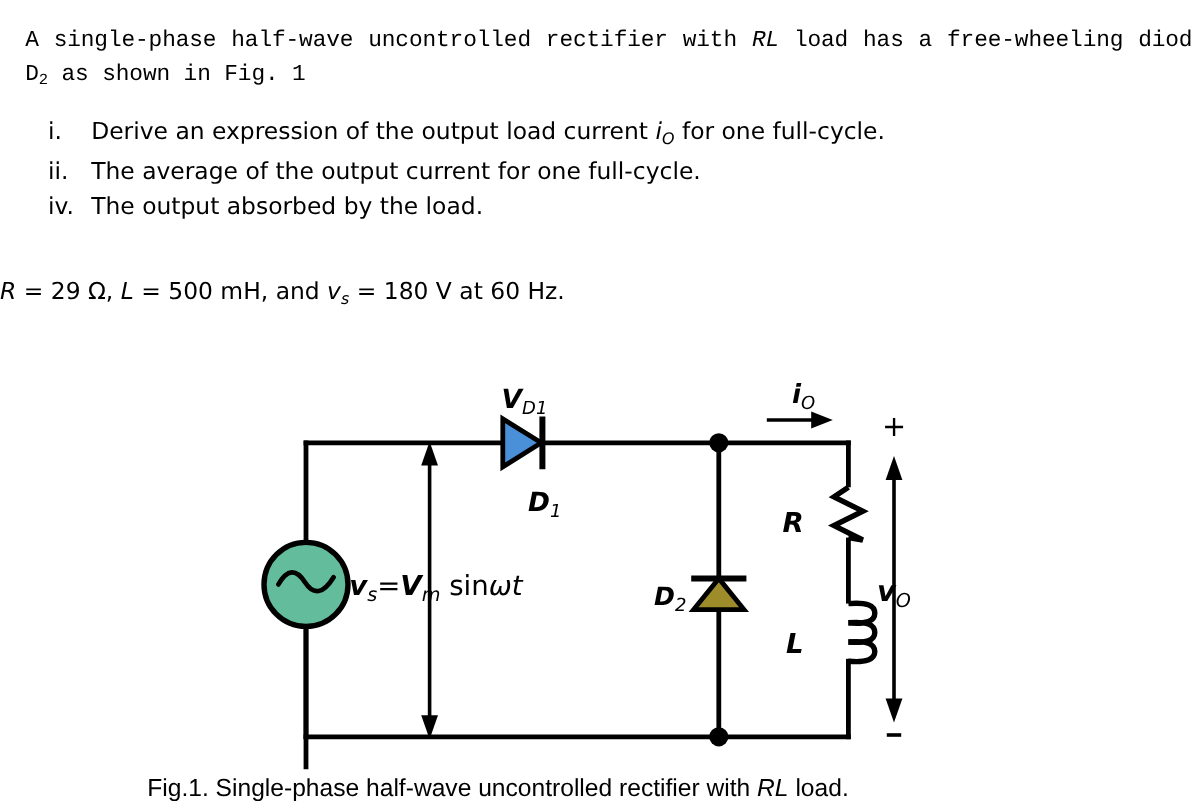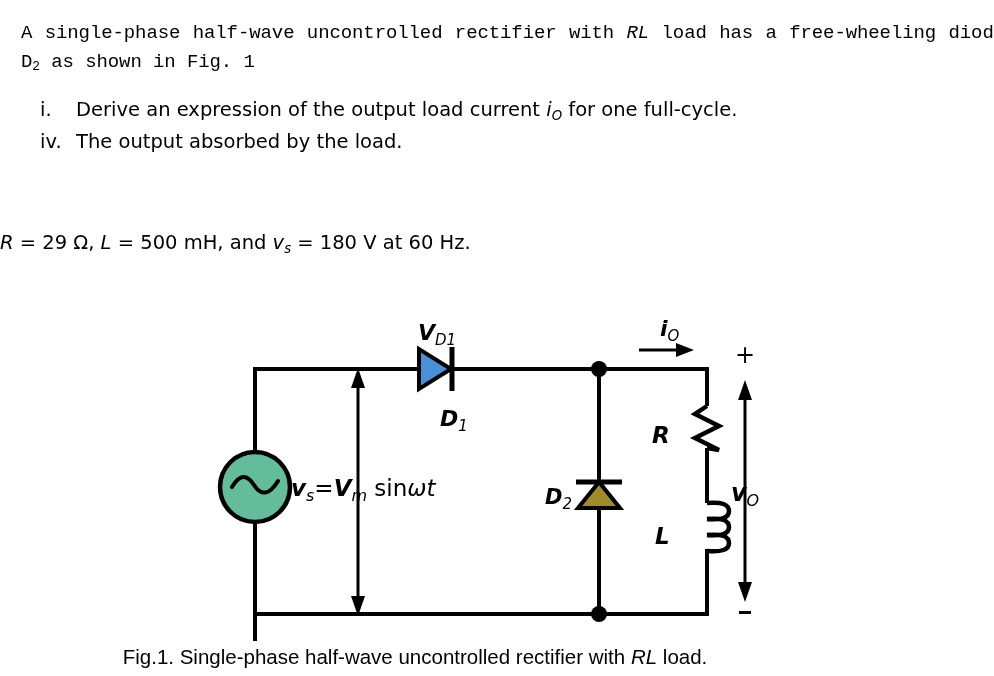--- a/index.html
+++ b/index.html
@@ -98,20 +98,24 @@
 <div class="problem">
 
   <p class="stmt"><span>A single-phase half-wave uncontrolled rectifier with </span><i>RL</i><span> load has a free-wheeling diode D</span><sub>2</sub><span> as shown in Fig. 1</span></p>
 
   <ul class="itemlist">
     <li>
       <span class="rn">i.</span>
       <span class="txt"><span>Derive an expression of the output load current </span><i>i</i><i><sub>O</sub></i><span> for one full-cycle.</span></span>
     </li>
     <li>
+      <span class="rn">ii.</span>
+      <span class="txt">The average of the output current for one full-cycle.</span>
+    </li>
+    <li>
       <span class="rn">iv.</span>
       <span class="txt">The output absorbed by the load.</span>
     </li>
   </ul>
 </div>
 
 <p class="params"><i>R</i><span> = 29 Ω, </span><i>L</i><span> = 500 mH, and </span><i>v</i><i><sub>s</sub></i><span> = 180 V at 60 Hz.</span></p>
 
 <svg id="circuit" width="994" height="345" viewBox="0 0 994 345">
 

